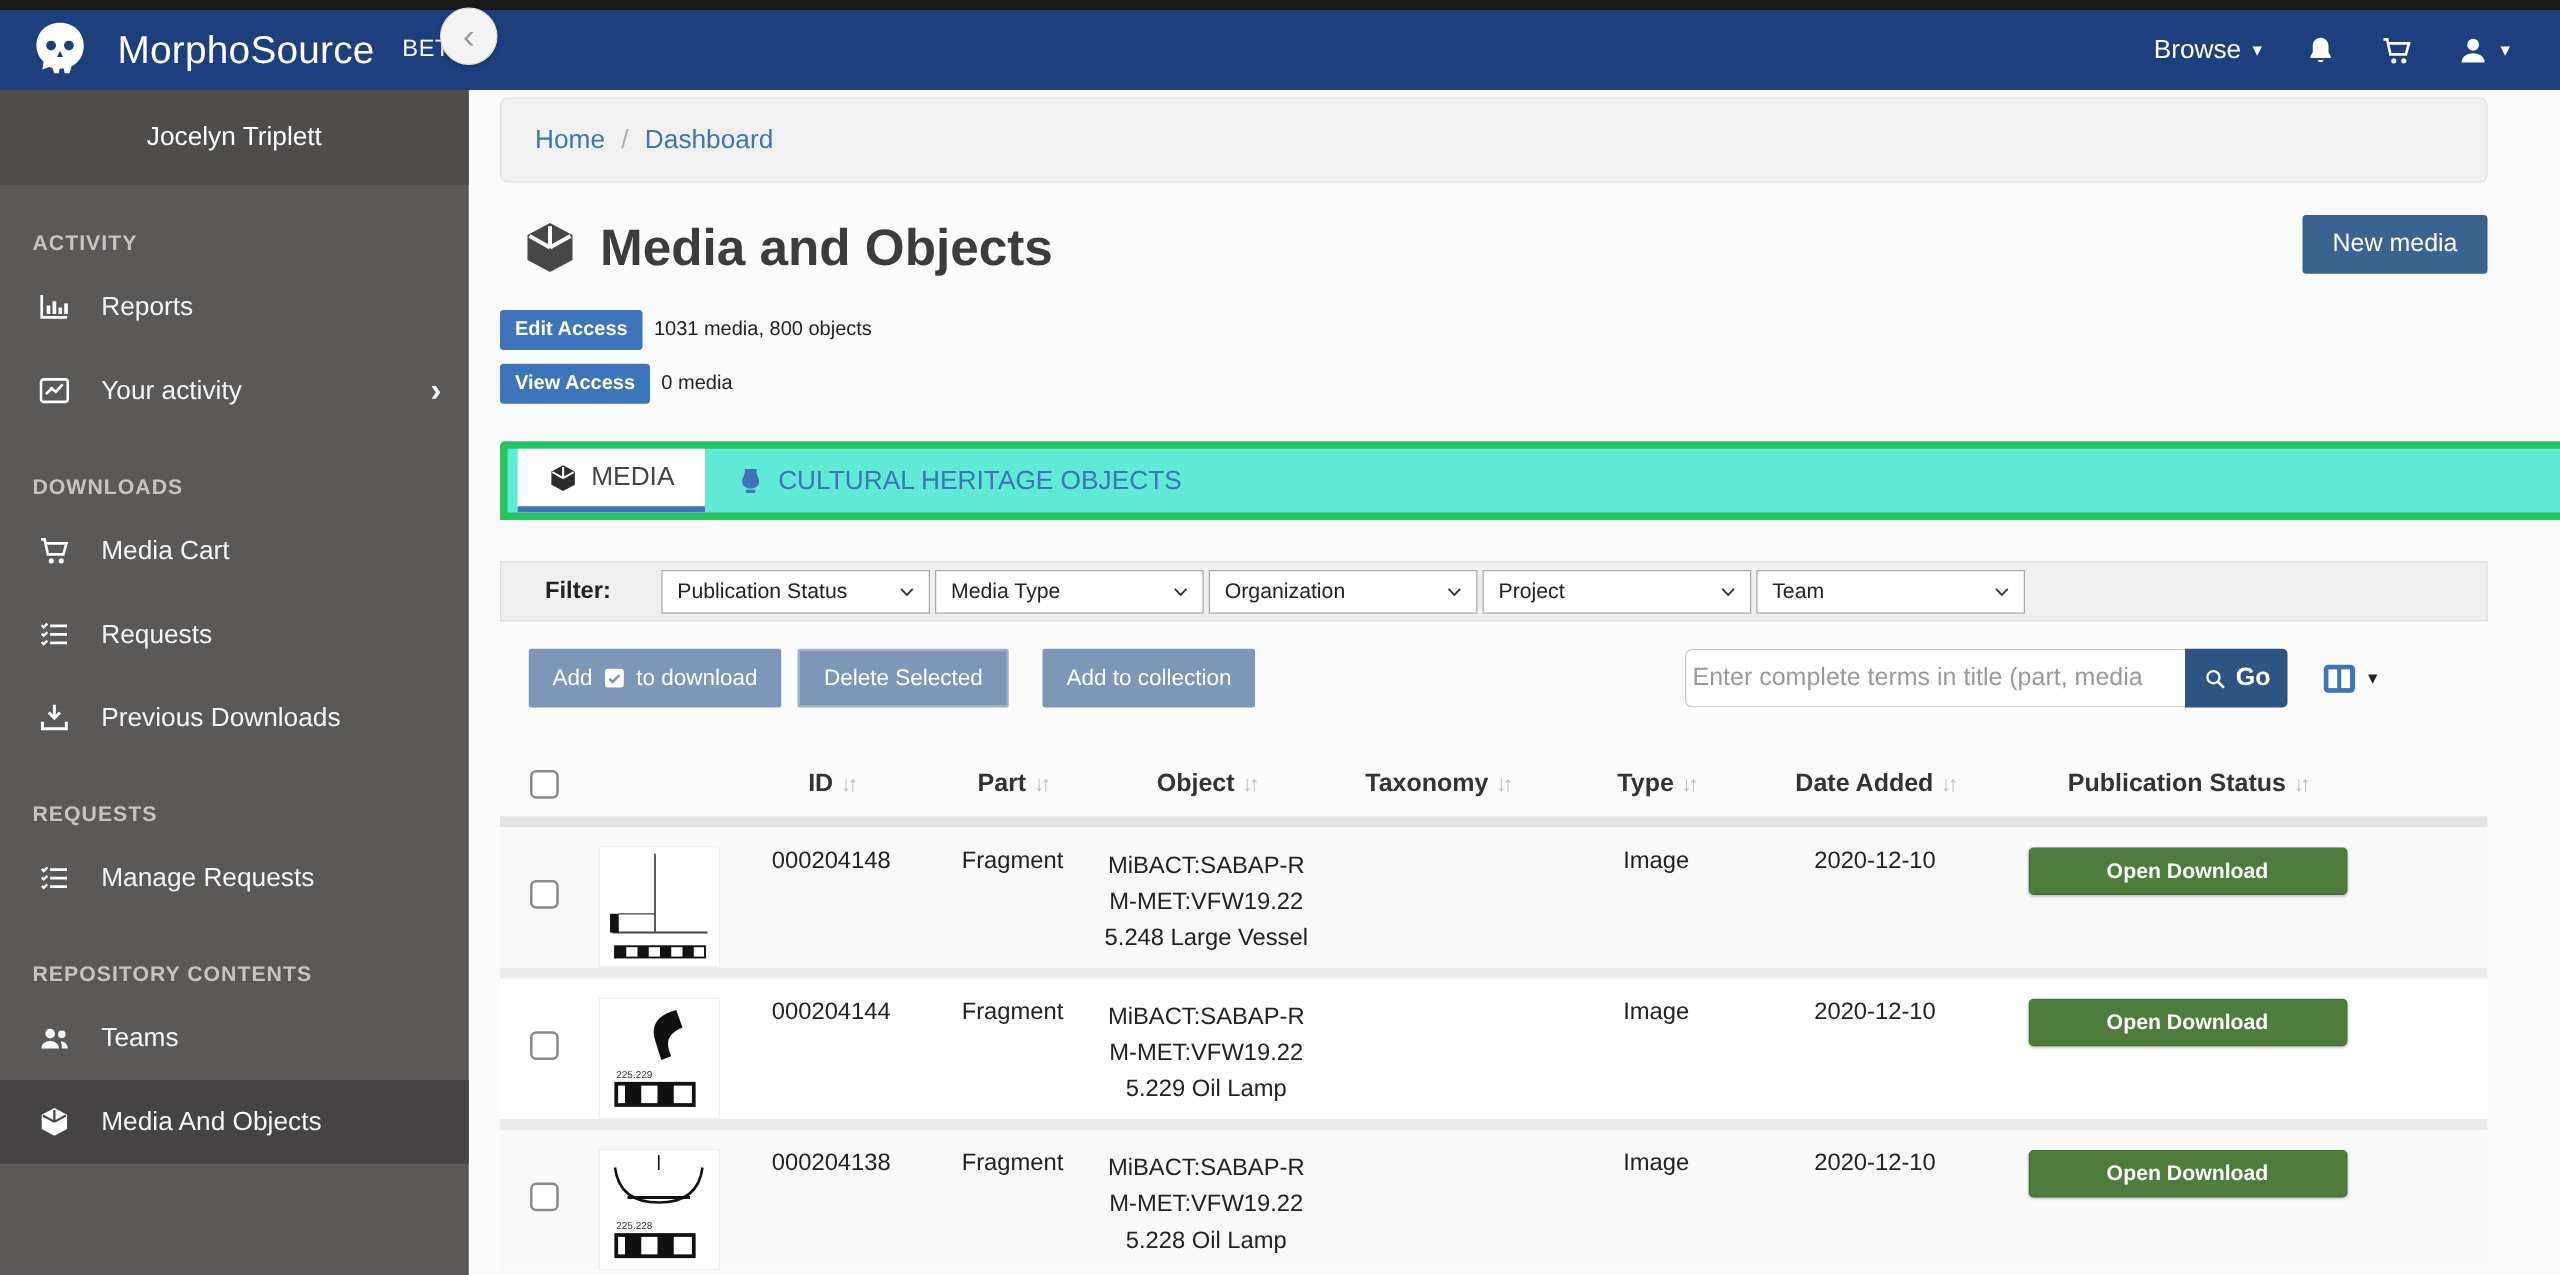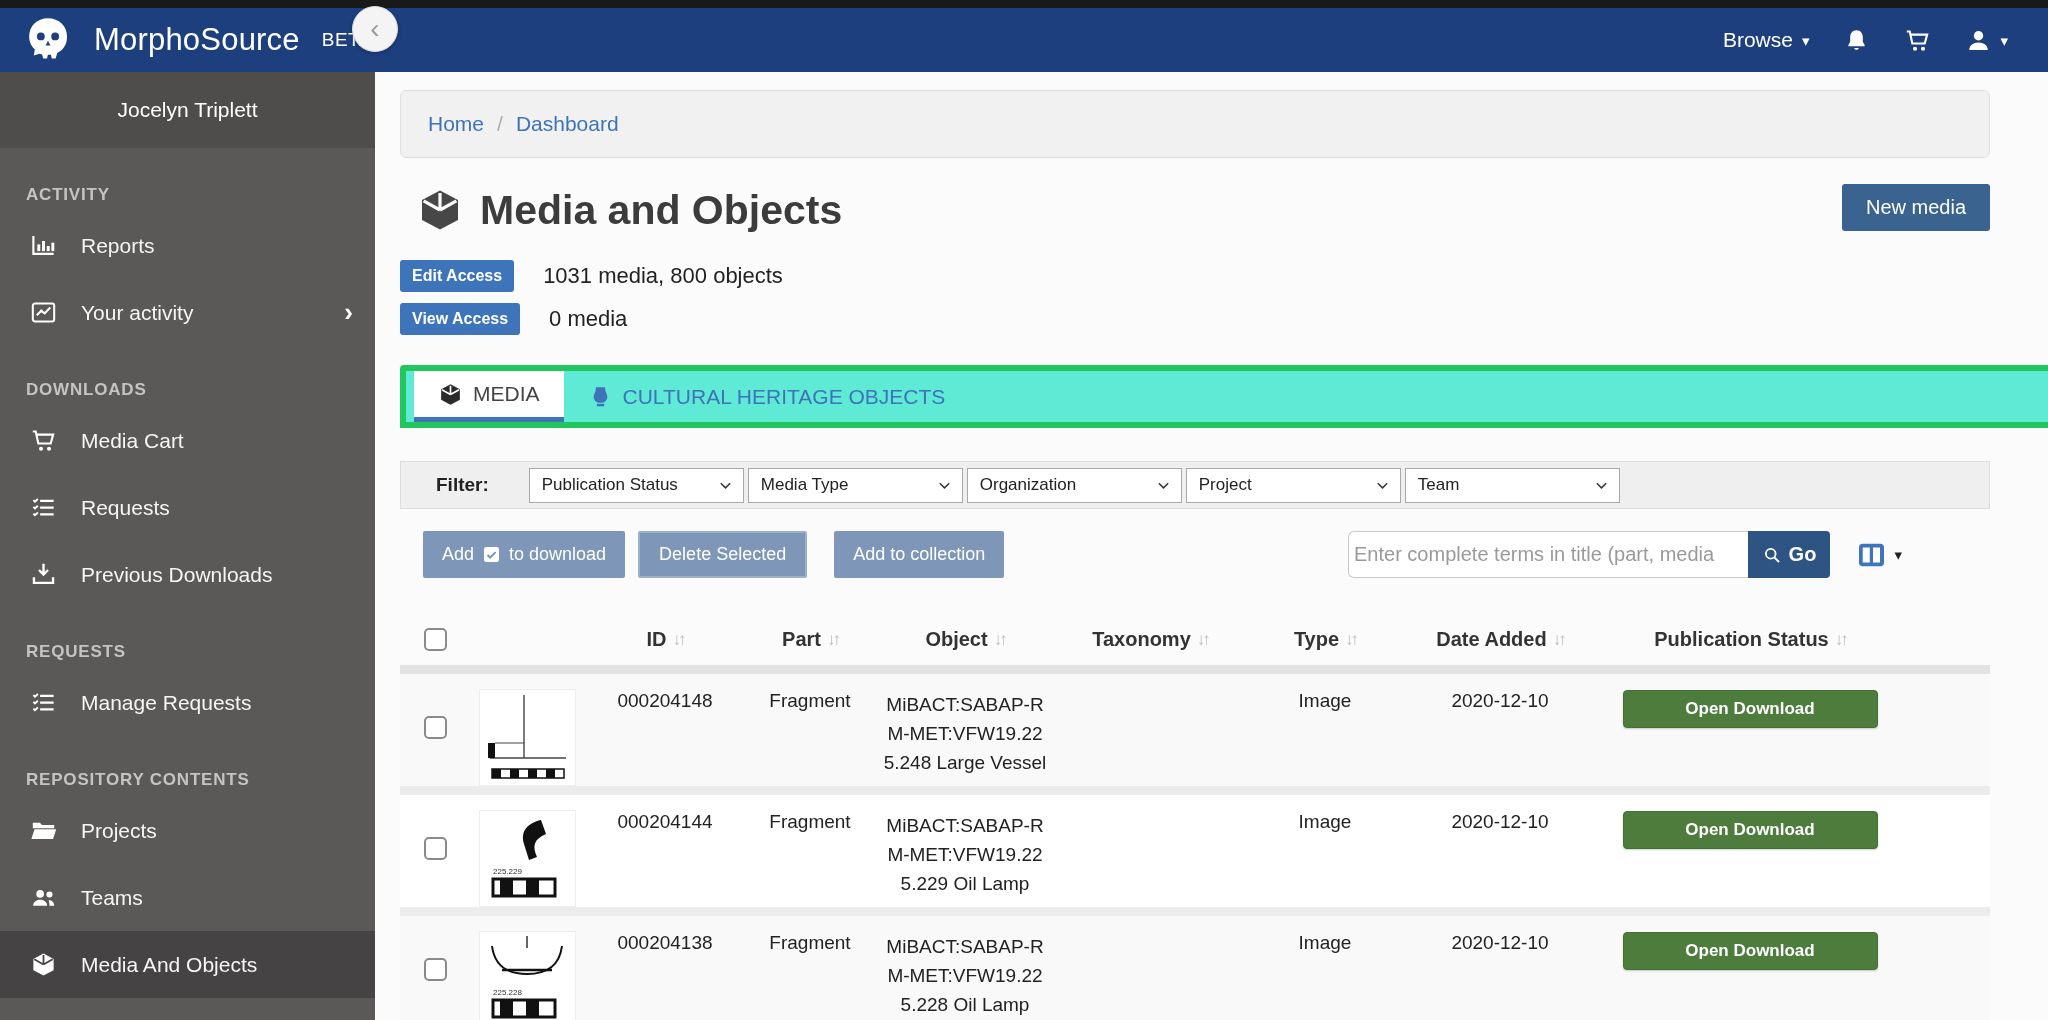--- a/index.html
+++ b/index.html
@@ -31,38 +31,38 @@
   .side-section.first { margin-top:30px; }
   .side-head { height:34px; line-height:34px; padding-left:26px; color:#c6c4c2; font-size:17px;
     font-weight:bold; letter-spacing:.8px; }
   .side-item { height:67px; display:flex; align-items:center; padding-left:30px; color:#f5f5f5;
     font-size:21px; cursor:pointer; position:relative; }
   .side-item .s-ic { width:27px; height:27px; margin-right:24px; flex:0 0 27px; color:#fff; }
   .side-item.active { background:#454343; }
   .sub-chevron { position:absolute; right:22px; font-size:26px; color:#fff; font-weight:bold; }
 
   
-  .main { position:absolute; left:375px; top:72px; width:1673px; height:948px; padding:18px 58px 0 25px; }
+  .main { position:absolute; left:375px; top:60px; width:1673px; height:948px; padding:18px 58px 0 25px; }
 
   .breadcrumb { width:1590px; height:68px; background:#f1f1f1; border:1px solid #e0e0e0; border-radius:6px;
     display:flex; align-items:center; padding-left:27px; font-size:21px; }
   .crumb { color:#3e73b9; cursor:pointer; }
   .crumb-sep { color:#adadad; margin:0 13px; }
 
   .titlerow { margin-top:22px; display:flex; align-items:center; position:relative; height:60px; }
   .title-ic { width:48px; height:48px; color:#474747; margin-left:16px; }
   .page-title { font-size:41px; font-weight:bold; color:#3c3c3c; margin-left:16px; }
   .newmedia { position:absolute; right:0; top:4px; width:148px; height:47px; background:#3a648f;
     color:#fff; border:none; border-radius:3px; font-size:20px; cursor:pointer; font-family:inherit; }
 
   .accessrow { margin-top:20px; display:flex; align-items:center; }
   .accessrow + .accessrow { margin-top:11px; }
   .accessbadge { background:#3d74ba; color:#fff; font-size:16px; font-weight:bold; border-radius:3px;
     padding:7px 12px; min-width:106px; text-align:center; }
-  .accessval { font-size:22px; color:#222; margin-left:29px; }
+  .accessval { font-size:16px; color:#222; margin-left:9px; }
 
   
   .tabs { margin-top:30px; width:1684px; height:63px; background:#5eead4; border:6px solid #22c55e;
     border-radius:4px 4px 0 0; display:flex; align-items:stretch; position:relative; }
   .tab { display:flex; align-items:center; gap:10px; padding:0 24px; font-size:21px; color:#3e73b9; cursor:pointer; }
   .tab .t-ic { width:25px; height:25px; }
   .tab.active { background:#fff; color:#444; border-bottom:5px solid #3e73b9; margin-left:8px; }
   .tab.active .t-ic { color:#2b2b2b; }
 
   
@@ -214,27 +214,20 @@
         <path d="M3 5.5l1.4 1.4L7 4.4M3 11.5l1.4 1.4L7 10.4M3 17.5l1.4 1.4L7 16.4" stroke="currentColor" stroke-width="1.7" fill="none"></path>
       </svg>
       <span>Manage Requests</span>
     </div>
   </div>
 
   <div class="side-section">
     <div class="side-head">REPOSITORY CONTENTS</div>
     <div class="side-item">
       <svg class="s-ic" viewBox="0 0 24 24">
-        <path fill="currentColor" d="M2.5 5h6.2l2 2h10.8v3H2.5z"></path>
-        <path fill="currentColor" d="M1.2 19.5L4 10.8h19.3l-2.8 8.7z"></path>
-      </svg>
-      <span>Projects</span>
-    </div>
-    <div class="side-item">
-      <svg class="s-ic" viewBox="0 0 24 24">
         <circle cx="9" cy="8.8" r="3.4" fill="currentColor"></circle>
         <path fill="currentColor" d="M2.8 19.3c0-3.2 2.7-5.3 6.2-5.3s6.2 2.1 6.2 5.3z"></path>
         <circle cx="17.3" cy="9.3" r="2.7" fill="currentColor"></circle>
         <path fill="currentColor" d="M16.6 14.2c2.9.3 4.9 2.2 4.9 5.1h-4.2c0-2-.3-3.8-.7-5.1z"></path>
       </svg>
       <span>Teams</span>
     </div>
     <div class="side-item active">
       <svg class="s-ic" viewBox="0 0 24 24">
         <path d="M12 2.2L21 7v10l-9 4.8L3 17V7z" fill="currentColor"></path>

